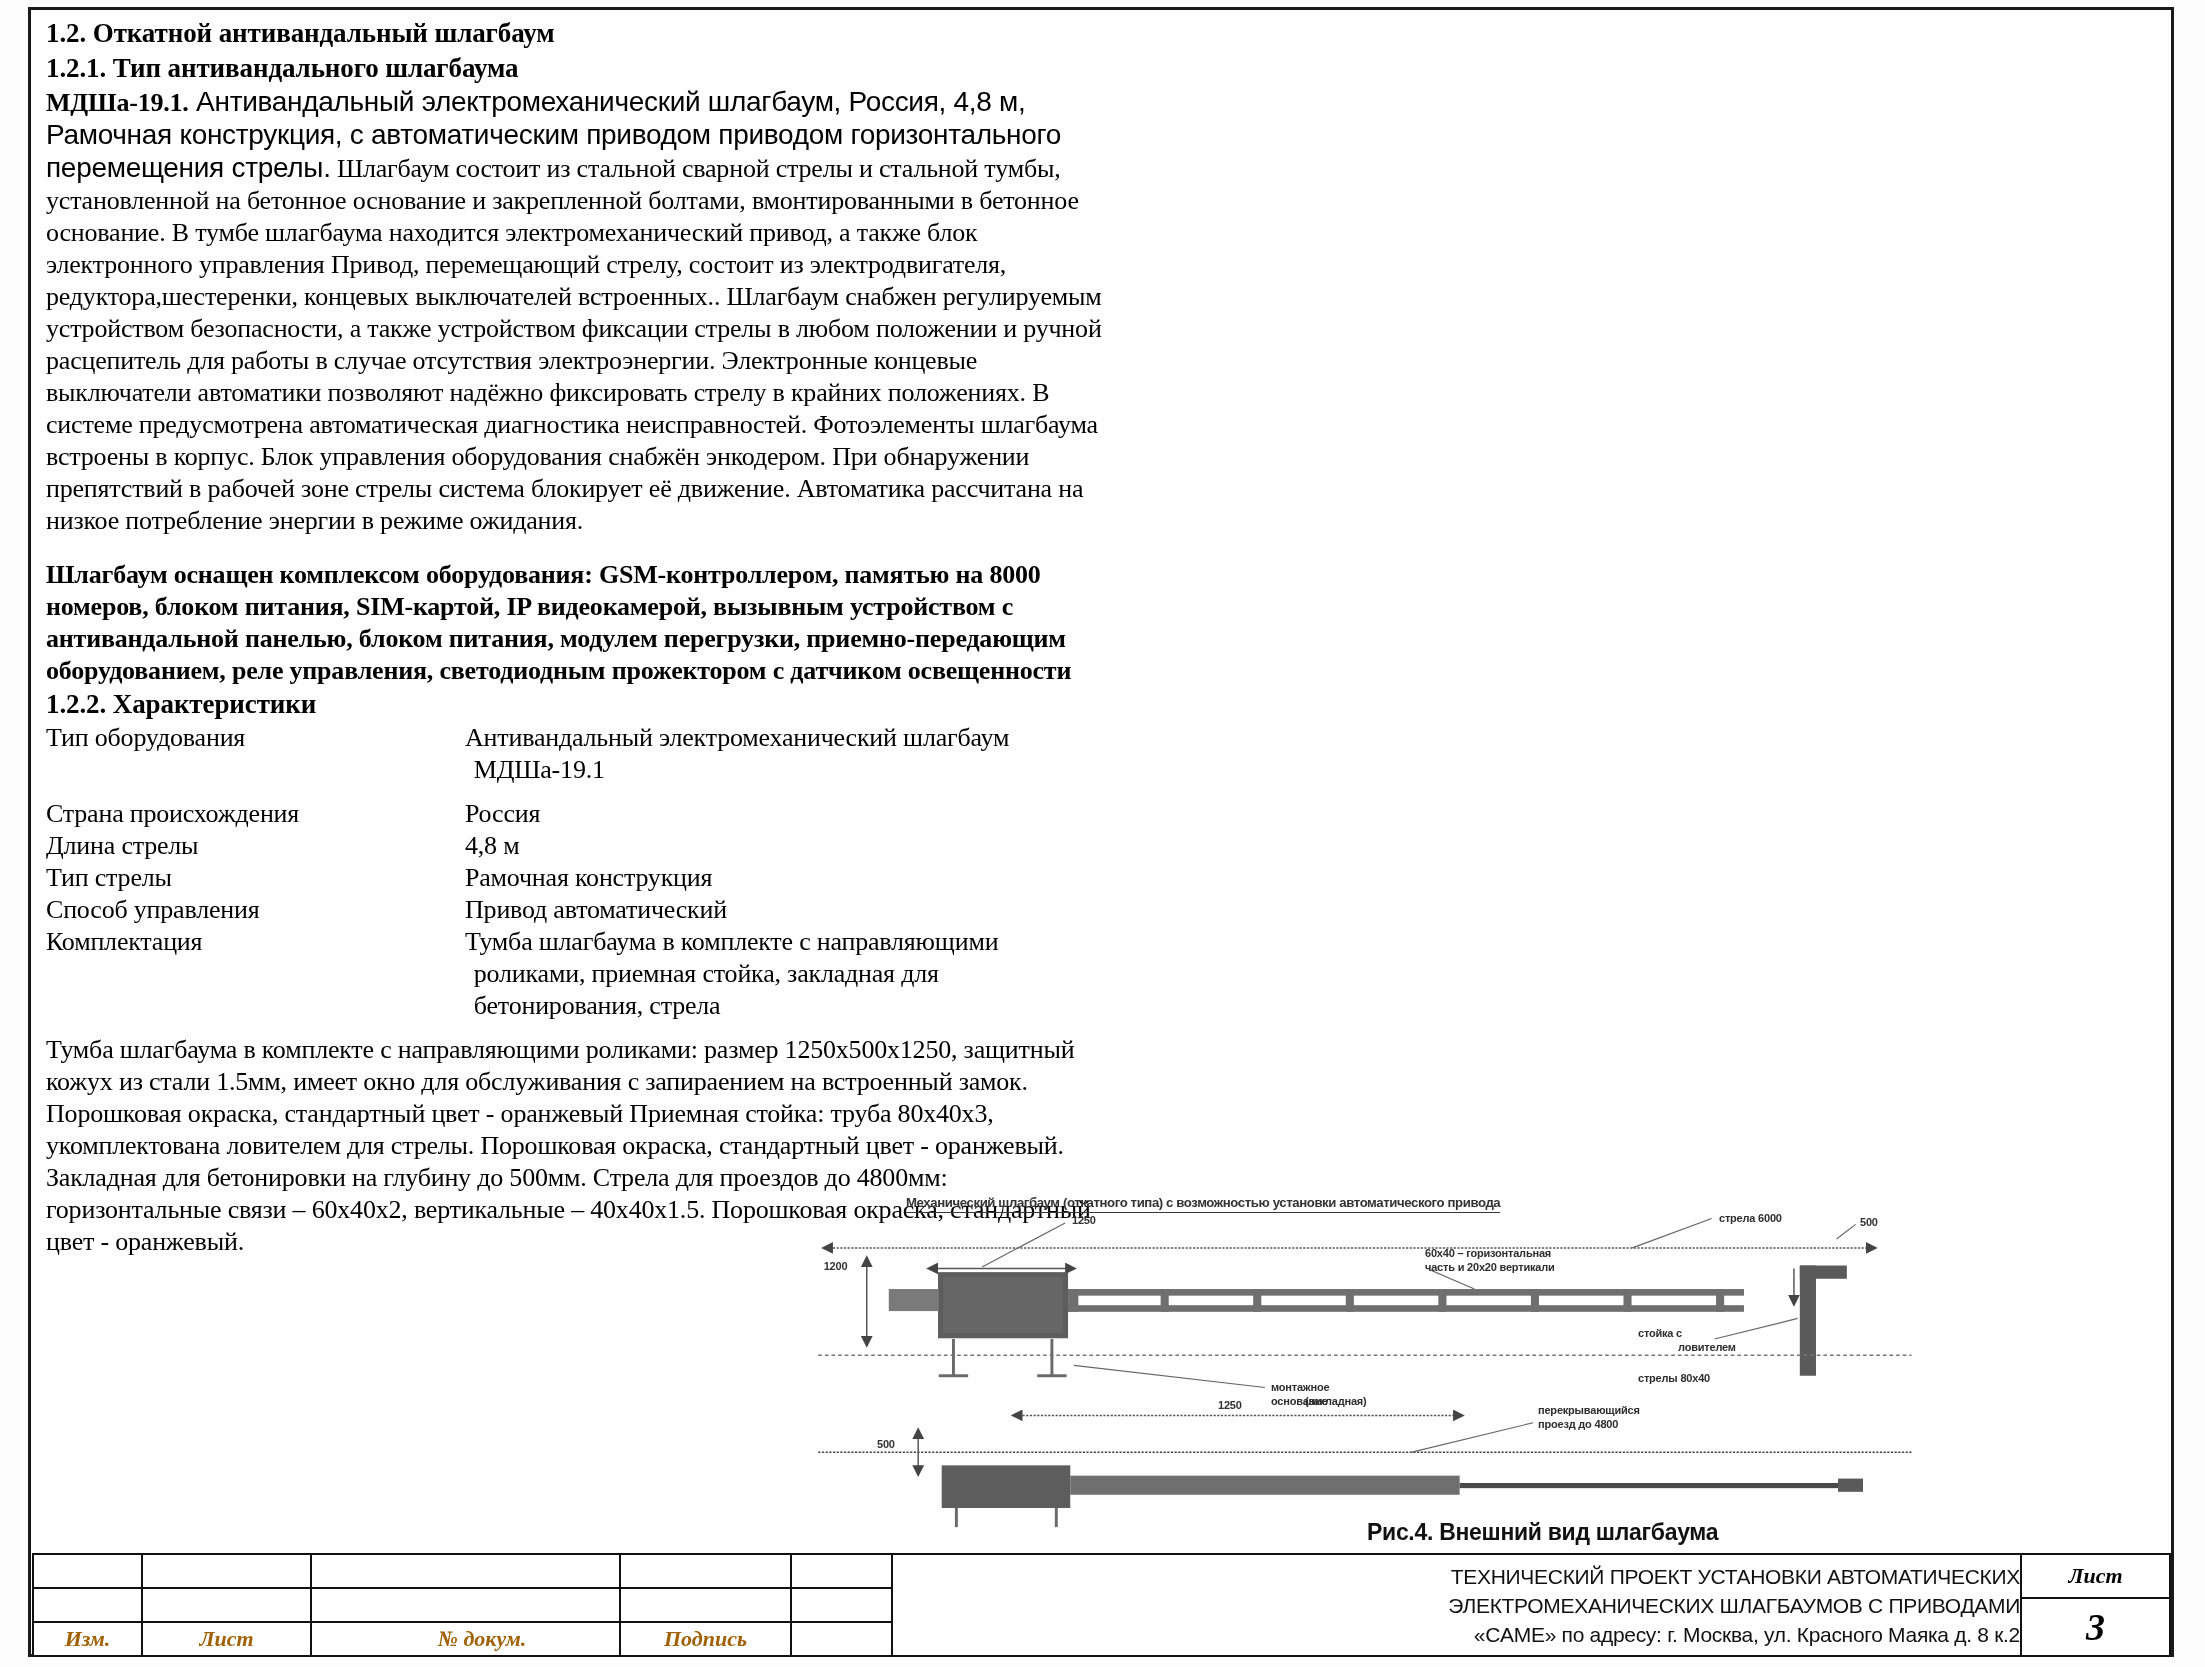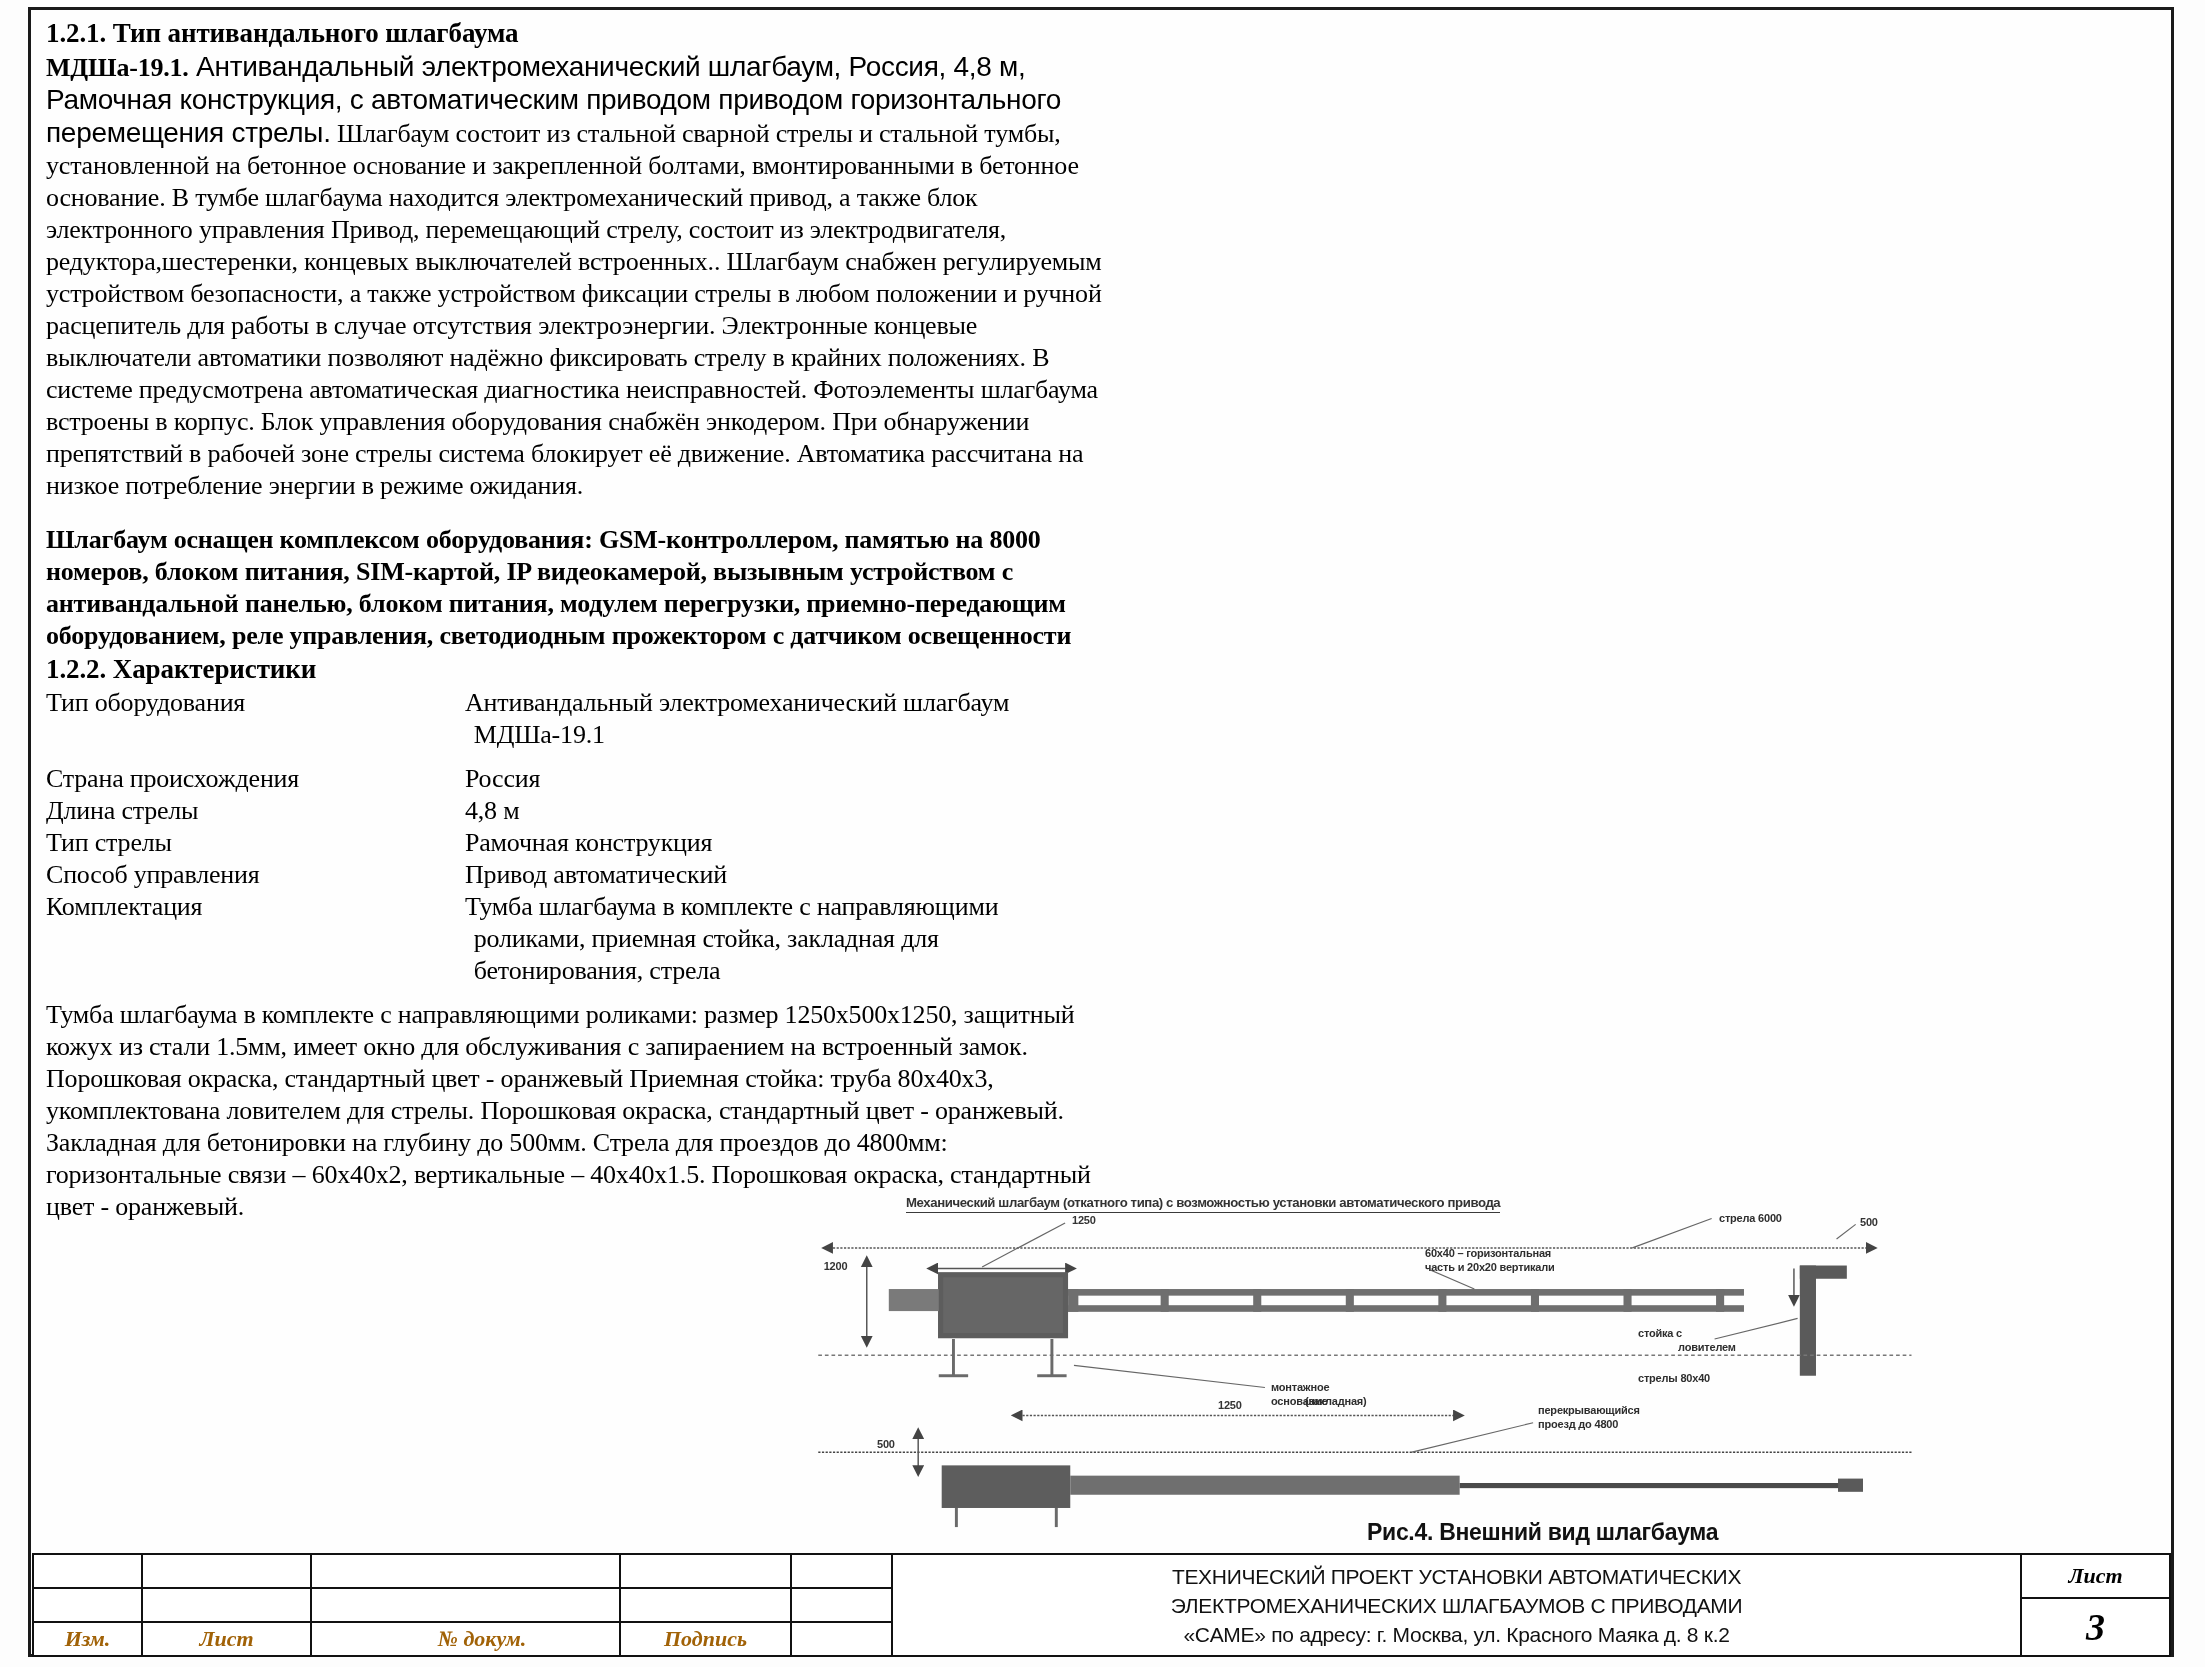--- a/index.html
+++ b/index.html
@@ -189,21 +189,21 @@
   .tb-c.c1 { flex: 0 0 109px; }
   .tb-c.c2 { flex: 0 0 169px; }
   .tb-c.c3 { flex: 0 0 309px; padding-left: 33px; }
   .tb-c.c4 { flex: 0 0 171px; }
   .tb-c.c5 { flex: 1 1 auto; border-right: none; }
 
   .tb-main {
     flex: 1 1 auto;
     display: flex;
     flex-direction: column;
-    align-items: center;
+    align-items: flex-end;
     justify-content: center;
     font-family: "Liberation Sans", sans-serif;
     font-size: 21px;
     line-height: 29px;
     color: #111;
     letter-spacing: -0.3px;
     text-align: center;
     border-right: 2.9px solid #111;
     box-sizing: border-box;
   }
@@ -236,20 +236,21 @@
   }
 </style>
 </head>
 <body>
 
 <div id="page">
   <div id="frame"></div>
 
   <div id="content">
 
+    <h2 class="h-bold">1.2. Откатной антивандальный шлагбаум</h2>
     <h3 class="h-bold">1.2.1. Тип антивандального шлагбаума</h3>
 
     <p class="para"><span class="lead"> МДШа-19.1.</span><span class="sans"> Антивандальный электромеханический шлагбаум, Россия, 4,8 м, Рамочная конструкция, с автоматическим приводом приводом горизонтального перемещения стрелы.</span> <span>Шлагбаум состоит из стальной сварной стрелы  и стальной тумбы, установленной на бетонное основание и закрепленной болтами, вмонтированными в бетонное основание. В тумбе шлагбаума находится электромеханический привод, а также блок электронного управления Привод, перемещающий стрелу, состоит из электродвигателя, редуктора,шестеренки, концевых выключателей встроенных.. Шлагбаум снабжен регулируемым устройством безопасности, а также устройством фиксации стрелы в любом положении и ручной расцепитель для работы в случае отсутствия электроэнергии. Электронные концевые выключатели автоматики позволяют надёжно фиксировать стрелу в крайних положениях. В системе предусмотрена автоматическая диагностика неисправностей. Фотоэлементы шлагбаума встроены в корпус. Блок управления оборудования снабжён энкодером. При обнаружении препятствий в рабочей зоне стрелы система блокирует её движение. Автоматика рассчитана на низкое потребление энергии в режиме ожидания.</span></p>
 
     <div class="gap-md"></div>
 
     <p class="para-bold">Шлагбаум оснащен комплексом оборудования: GSM-контроллером, памятью на 8000 номеров, блоком питания, SIM-картой, IP видеокамерой, вызывным устройством с антивандальной панелью, блоком питания, модулем перегрузки, приемно-передающим оборудованием, реле управления,  светодиодным прожектором с датчиком освещенности</p>
 
     <h3 class="h-bold">1.2.2. Характеристики</h3>
 

